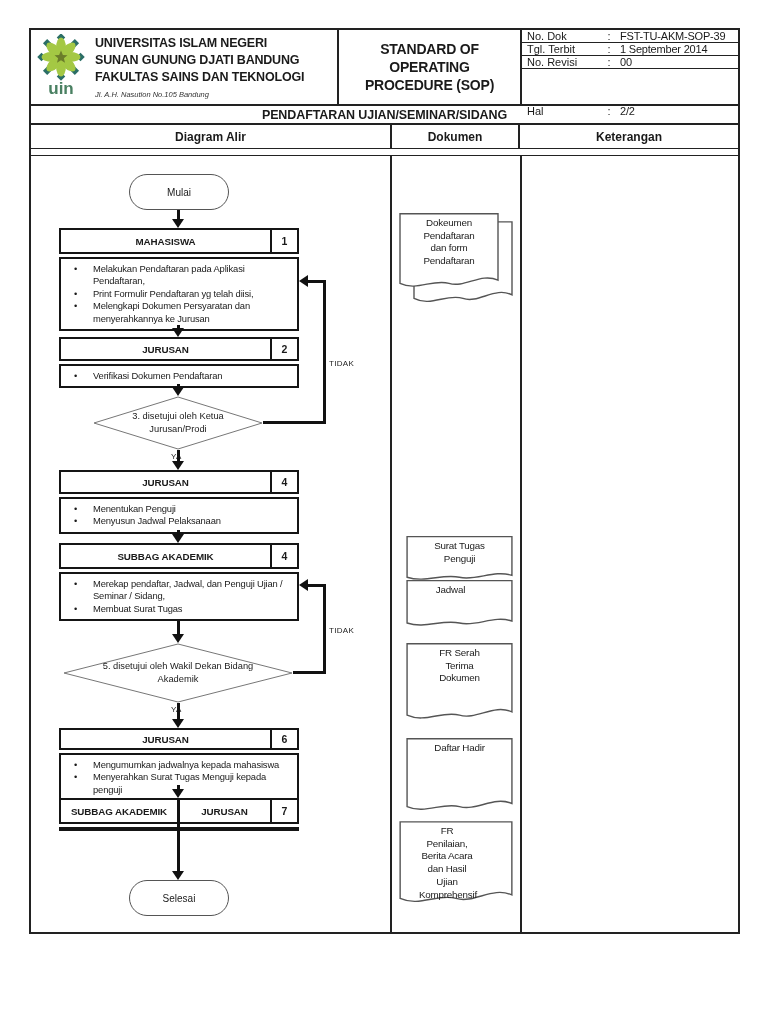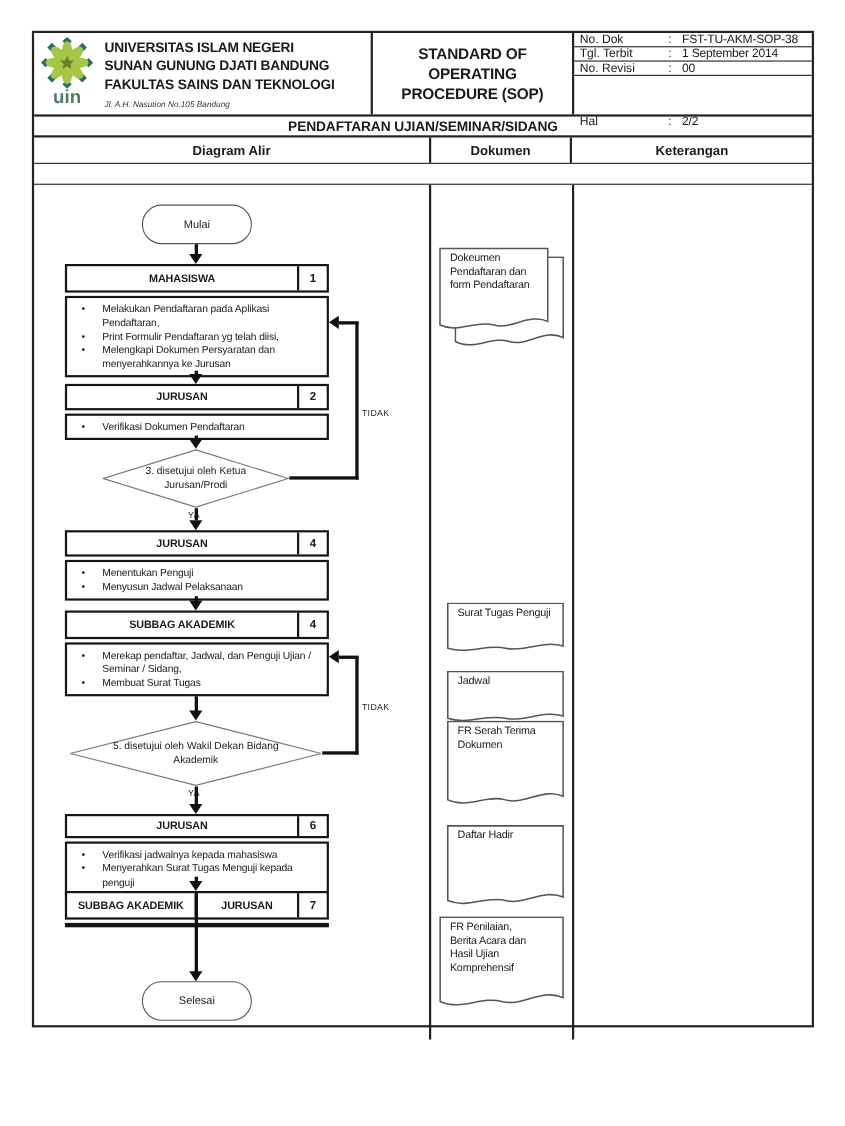--- a/index.html
+++ b/index.html
@@ -30,21 +30,21 @@
   .info-value { flex:1; letter-spacing:-0.2px; }
   
   .title-row { height: 19px; border-bottom: 2px solid #222; display:flex; align-items:center;
     justify-content:center; font-weight:bold; font-size: 12.5px; letter-spacing:-0.1px; }
   .colhead { height: 24px; display:flex; border-bottom: 1px solid #222; }
   .colhead > div { display:flex; align-items:center; justify-content:center; font-weight:bold; font-size:12px; }
   .ch1 { width: 359px; }
   .ch2 { width: 130px; border-left: 2px solid #222; border-right: 2px solid #222; }
   .ch3 { flex: 1; }
   
-  .body-area { position: relative; height: 778px; border-top: 1px solid #222; margin-top: 18px; }
+  .body-area { position: relative; height: 778px; border-top: 1px solid #222; margin-top: 6px; }
   .col-div { position: absolute; top: 0; bottom: 0; width: 2px; background: #222; }
   
   .stadium { position:absolute; width:100px; height:36px; border:1.4px solid #555; border-radius:18px;
     display:flex; align-items:center; justify-content:center; font-size:10px; background:#fff; }
   .step { position: absolute; left: 28px; width: 240px; }
   .step-head { display:flex; align-items:stretch; border:2px solid #151515; background:#fff; height:26px; }
   .step-head .actor { flex:1; display:flex; align-items:center; justify-content:center;
      font-weight:bold; font-size:9.8px; letter-spacing:-0.1px;}
   .step-num { width:27px; border-left:2px solid #151515; display:flex; align-items:center;
      justify-content:center; font-weight:bold; font-size:10.5px; }
@@ -62,22 +62,22 @@
   .ah-left { position:absolute; width:0; height:0; border-top:6px solid transparent;
     border-bottom:6px solid transparent; border-right:9px solid #111; }
   .diamond { position:absolute; }
   .diamond svg { position:absolute; left:0; top:0; }
   .diamond .dtext { position:absolute; inset:0; display:flex; flex-direction:column;
     align-items:center; justify-content:center; text-align:center; font-size:9.3px; line-height:1.35; }
   .yn { position:absolute; font-size:8px; letter-spacing:0.3px; color:#222; }
   
   .doc { position:absolute; }
   .doc svg { position:absolute; }
-  .doc-text { position:absolute; left:0; right:0; top:4px; text-align:left; font-size:9.8px;
-    line-height:1.3; letter-spacing:-0.2px; padding: 0 10px; }
+  .doc-text { position:absolute; left:0; right:0; top:4px; text-align:center; font-size:9.8px;
+    line-height:1.3; letter-spacing:-0.2px; padding: 0 20px; }
 </style>
 </head>
 <body>
 
 <div class="page">
   <div class="tbl">
 
     <div class="hdr">
       <div class="hdr-logo">
         <svg width="54" height="66" viewBox="0 0 54 66">
@@ -115,21 +115,21 @@
         <div class="addr">Jl. A.H. Nasution No.105 Bandung</div>
       </div>
       <div class="hdr-sop">
         <span>STANDARD OF OPERATING</span>
         <span>PROCEDURE (SOP)</span>
       </div>
       <div class="hdr-info">
         <div class="info-row">
           <span class="info-label">No. Dok</span>
           <span class="info-colon">:</span>
-          <span class="info-value">FST-TU-AKM-SOP-38</span>
+          <span class="info-value">FST-TU-AKM-SOP-39</span>
         </div>
         <div class="info-row">
           <span class="info-label">Tgl. Terbit</span>
           <span class="info-colon">:</span>
           <span class="info-value">1 September 2014</span>
         </div>
         <div class="info-row">
           <span class="info-label">No. Revisi</span>
           <span class="info-colon">:</span>
           <span class="info-value">00</span>
@@ -260,21 +260,21 @@
       <div class="vline" style="left:146px; top:547px; height:17px;"></div>
       <div class="ah-down" style="left:141px; top:563px;"></div>
 
       <div class="step" style="top:572px;">
         <div class="step-head" style="height:22px;">
           <div class="actor">JURUSAN</div>
           <div class="step-num">6</div>
         </div>
         <div class="step-body">
           <ul class="bl">
-            <li>Verifikasi jadwalnya kepada mahasiswa</li>
+            <li>Mengumumkan jadwalnya kepada mahasiswa</li>
             <li>Menyerahkan Surat Tugas Menguji kepada penguji</li>
           </ul>
         </div>
       </div>
       <div class="vline" style="left:146px; top:629px; height:5px;"></div>
       <div class="ah-down" style="left:141px; top:633px;"></div>
 
       <div class="step" style="top:642px;">
         <div class="step-head">
           <div class="actor" style="flex:0 0 116px;">SUBBAG AKADEMIK</div>
@@ -303,21 +303,21 @@
         <div class="doc-text" style="width:100px;">Dokeumen Pendaftaran dan form Pendaftaran</div>
       </div>
 
       <div class="doc" style="left:375px; top:380px; width:107px; height:48px;">
         <svg width="107" height="48" viewBox="0 0 100 100" preserveAspectRatio="none">
           <path d="M1 1 H99 V82 C82 70 66 94 50 86 C34 78 18 98 1 86 Z" fill="#ffffff" stroke="#555" stroke-width="1.4" vector-effect="non-scaling-stroke"></path>
         </svg>
         <div class="doc-text">Surat Tugas Penguji</div>
       </div>
 
-      <div class="doc" style="left:375px; top:442px; width:89px; height:50px;">
+      <div class="doc" style="left:375px; top:424px; width:89px; height:50px;">
         <svg width="107" height="50" viewBox="0 0 100 100" preserveAspectRatio="none">
           <path d="M1 1 H99 V82 C82 70 66 94 50 86 C34 78 18 98 1 86 Z" fill="#ffffff" stroke="#555" stroke-width="1.4" vector-effect="non-scaling-stroke"></path>
         </svg>
         <div class="doc-text">Jadwal</div>
       </div>
 
       <div class="doc" style="left:375px; top:582px; width:107px; height:78px;">
         <svg width="107" height="78" viewBox="0 0 100 100" preserveAspectRatio="none">
           <path d="M1 1 H99 V84 C82 74 66 94 50 88 C34 82 18 98 1 88 Z" fill="#ffffff" stroke="#555" stroke-width="1.4" vector-effect="non-scaling-stroke"></path>
         </svg>

